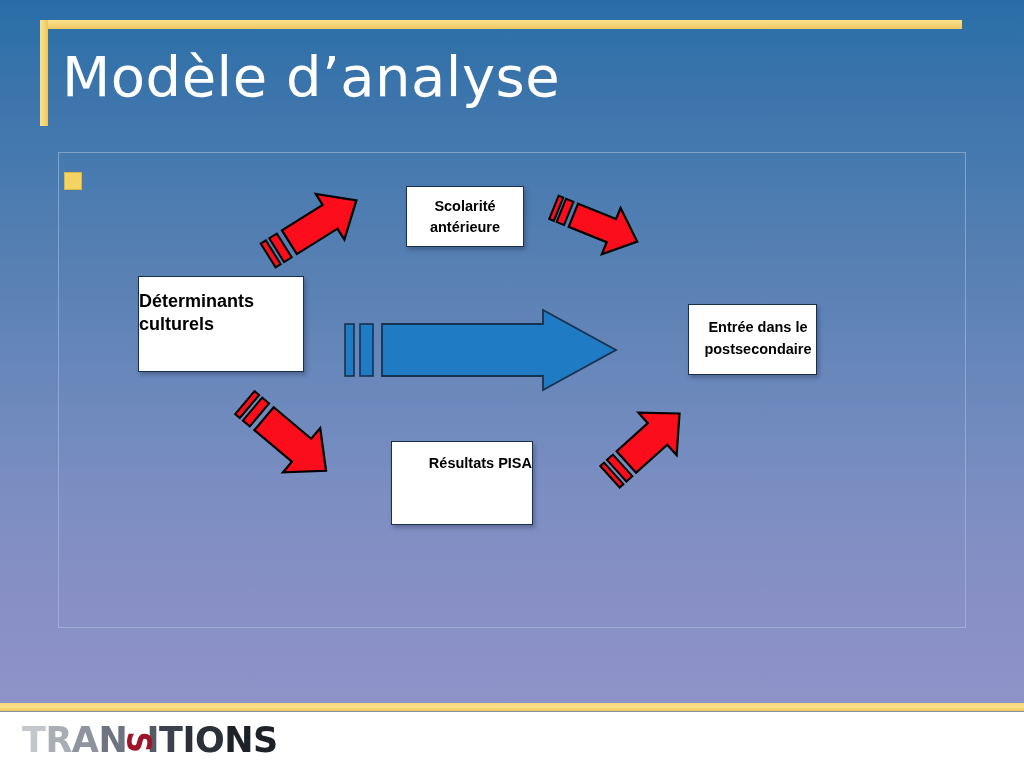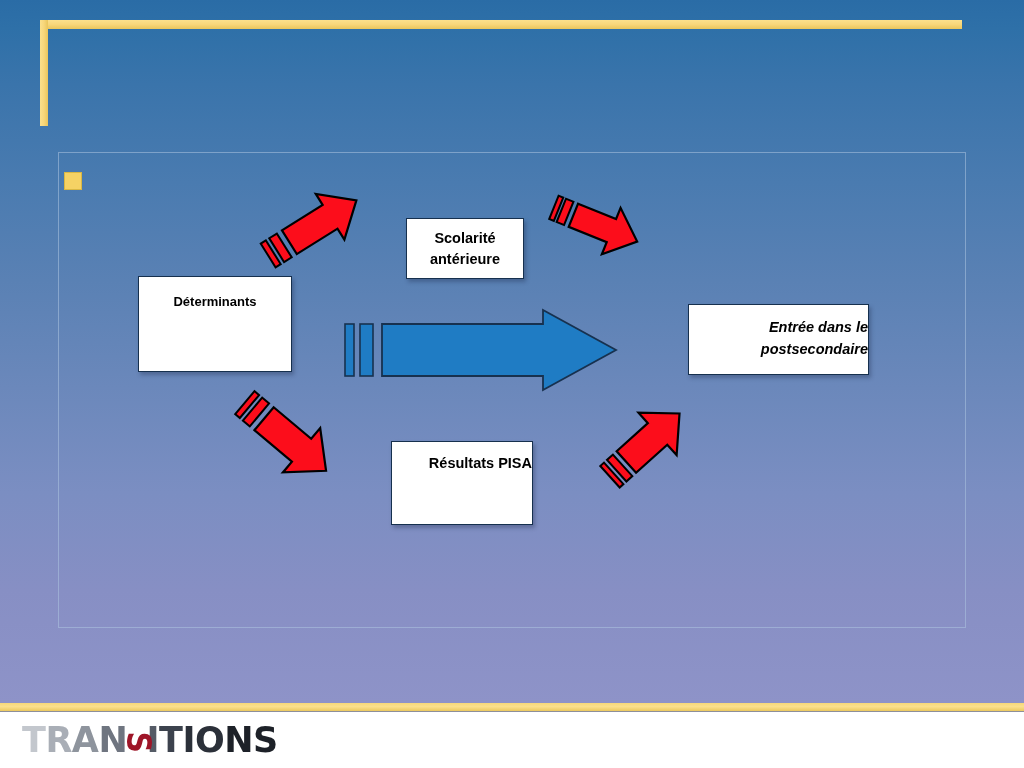--- a/index.html
+++ b/index.html
@@ -61,32 +61,30 @@
     box-shadow:2px 3px 4px rgba(20,30,60,0.30);
     color:#000000;font-weight:bold;
     font-family:"Liberation Sans",sans-serif;
     box-sizing:border-box;
   }
   .dbox span{display:block;}
   .box-scolarite{
     left:406px;top:186px;width:118px;height:61px;
     font-size:14.5px;line-height:21px;text-align:center;
     padding-top:9px;
-    margin-top:32px;
   }
   .box-determinants{
-    left:138px;top:276px;width:154px;height:96px;
-    font-size:13px;line-height:23px;text-align:center;
+    left:138px;top:276px;width:166px;height:96px;
+    font-size:18px;line-height:23px;text-align:left;
     padding-top:13px;
   }
   .box-entree{
-    left:688px;top:304px;width:181px;height:71px;
-    font-size:14.5px;line-height:22px;text-align:right;
+    left:688px;top:304px;width:129px;height:71px;
+    font-size:14.5px;line-height:22px;text-align:center;
     padding:11px 0 0 11px;
-    font-style:italic;
   }
   .box-pisa{
     left:391px;top:441px;width:142px;height:84px;
     font-size:14.5px;line-height:26px;text-align:right;
     padding:8px 0 0 9px;
   }
 
   
   .arrow{position:absolute;}
   .arrow svg{display:block;overflow:visible;}
@@ -116,20 +114,21 @@
 </style>
 </head>
 <body>
 
 <div id="slide">
 
   <div class="bg"></div>
 
   <div class="accent-h"></div>
   <div class="accent-v"></div>
+  <div class="title">Modèle d’analyse</div>
 
   <div class="placeholder"></div>
   <div class="bullet-square"></div>
 
   <div>
 
     <div class="arrow" style="left:344px;top:309px;">
       <svg width="275" height="82" viewBox="0 0 275 82">
         <rect x="1" y="15" width="9" height="52" fill="#1f7cc4" stroke="#17314f" stroke-width="1.6"></rect>
         <rect x="16" y="15" width="13" height="52" fill="#1f7cc4" stroke="#17314f" stroke-width="1.6"></rect>
@@ -177,20 +176,21 @@
       </svg>
     </div>
 
     <div class="dbox box-scolarite">
       <span>Scolarité</span>
       <span>antérieure</span>
     </div>
 
     <div class="dbox box-determinants">
       <span>Déterminants</span>
+      <span>culturels</span>
     </div>
 
     <div class="dbox box-entree">
       <span>Entrée dans le</span>
       <span>postsecondaire</span>
     </div>
 
     <div class="dbox box-pisa">
       <span>Résultats PISA</span>
     </div>

